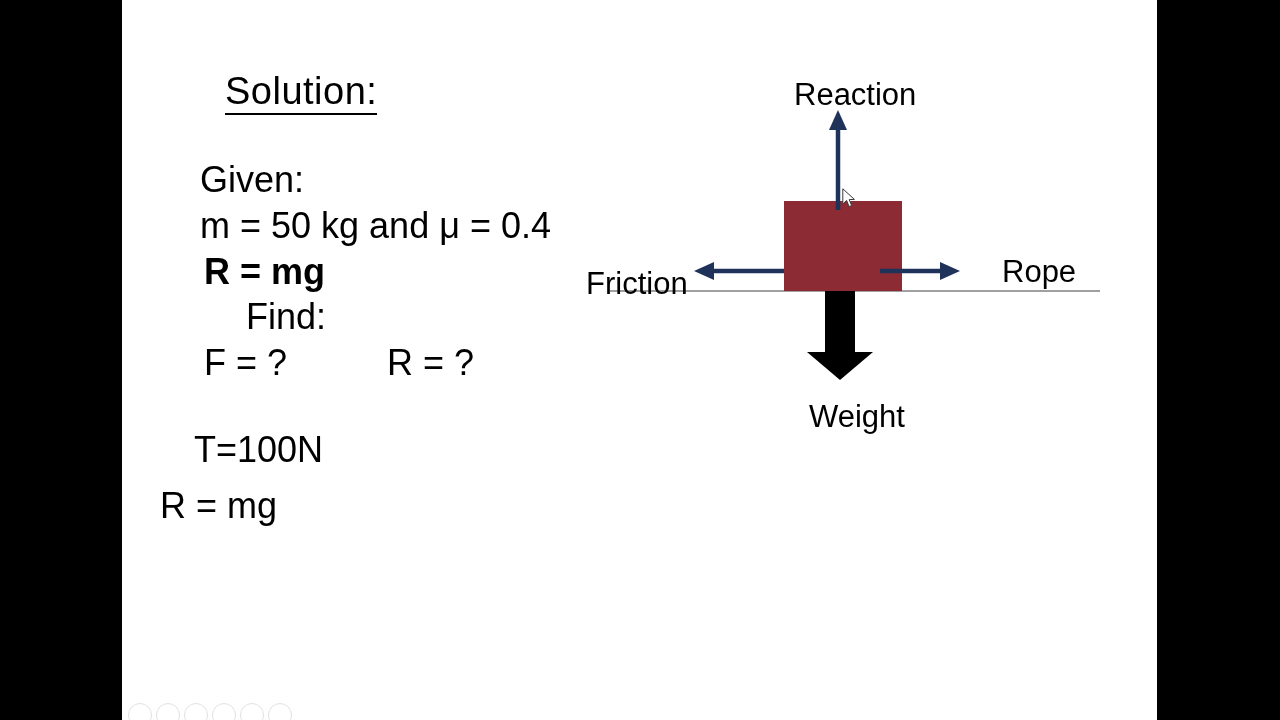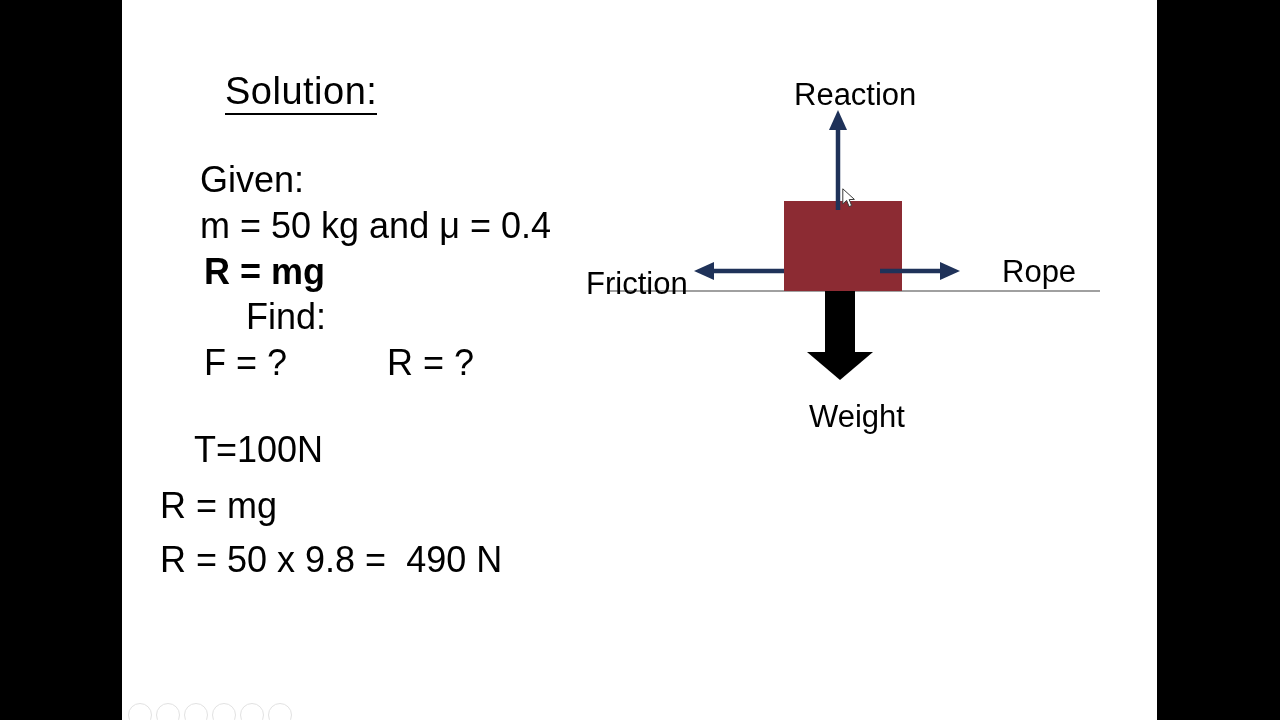--- a/index.html
+++ b/index.html
@@ -145,21 +145,20 @@
 
     <div class="txt body-line" id="find-f">F = ?</div>
 
     <div class="txt body-line" id="find-r">R = ?</div>
 
 
     <div class="txt body-line" id="t-value">T=100N</div>
 
     <div class="txt body-line" id="r-mg-2">R = mg</div>
 
-    <div class="txt body-line" id="r-result">R = 50 x 9.8 =  490 N</div>
 
     <svg id="fbd" viewBox="0 0 1035 720" width="1035" height="720">
 
       <line x1="488" y1="291" x2="978" y2="291" stroke="#808080" stroke-width="1.6"></line>
 
       <g>
         <rect x="703" y="288" width="30" height="70" fill="#000000"></rect>
         <polygon points="685,352 751,352 718,380" fill="#000000"></polygon>
       </g>
 

